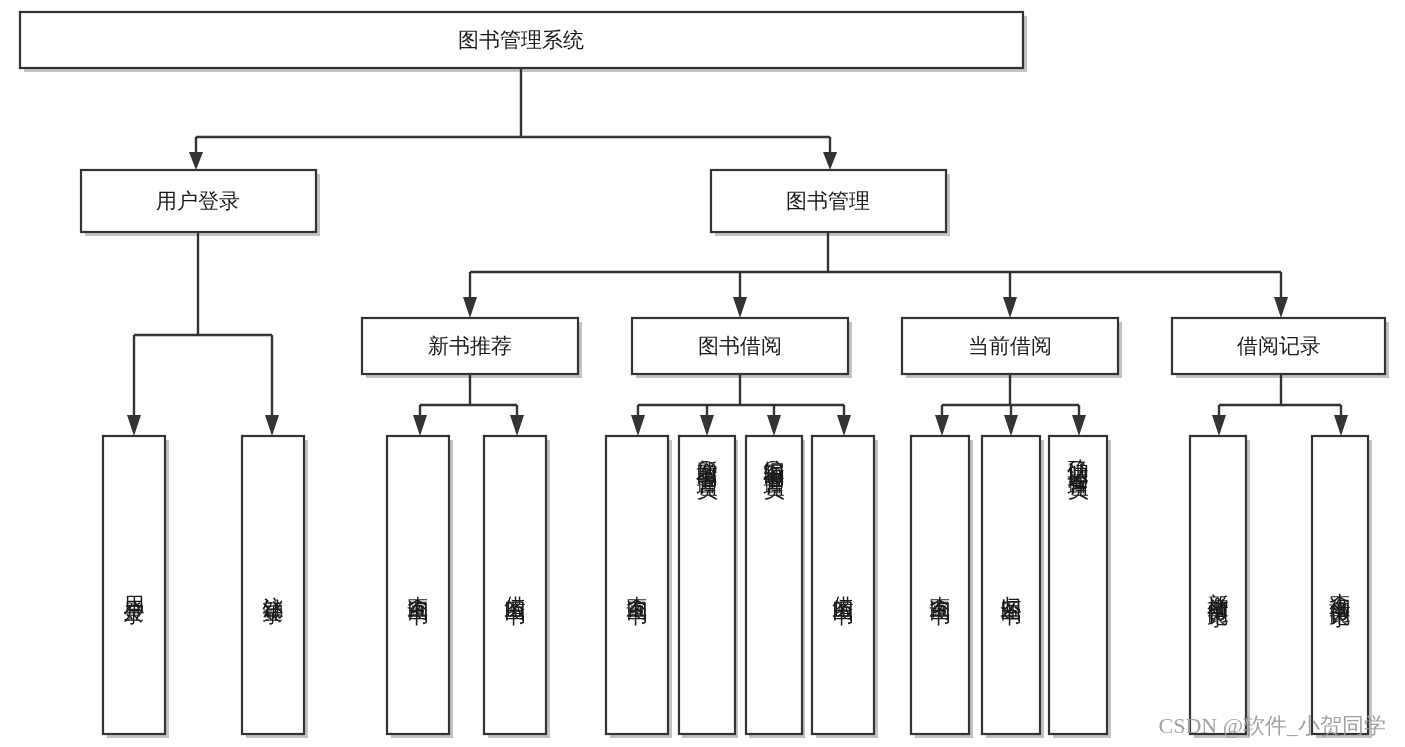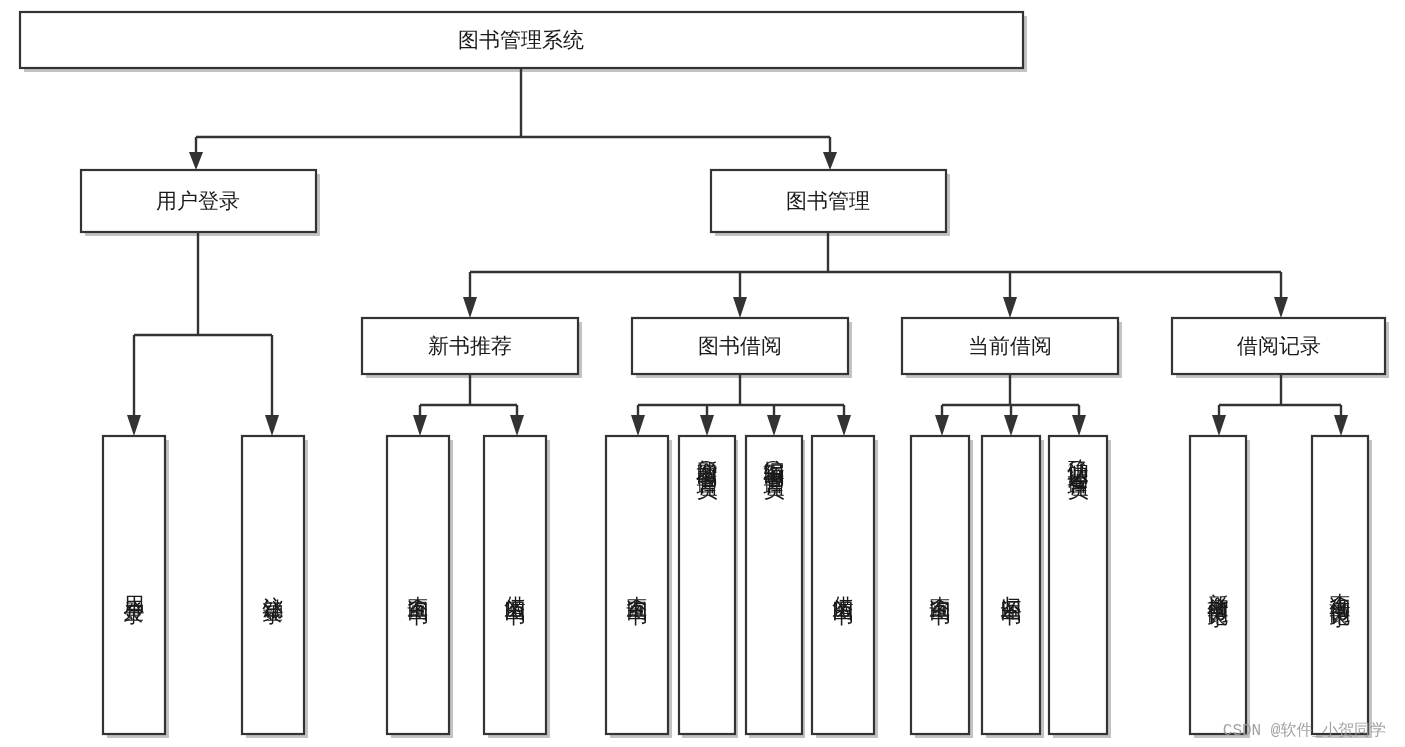--- a/index.html
+++ b/index.html
@@ -69,22 +69,22 @@
     font-size: 21px;
     line-height: 1.05;
     color: #1a1a1a;
     letter-spacing: 3px;
     white-space: nowrap;
   }
   .watermark {
     position: absolute;
     right: 8px;
     bottom: 6px;
-    font-family: Liberation Mono, monospace;
-    font-size: 16px;
+    font-family: Liberation Serif, serif;
+    font-size: 22px;
     color: #9a9a9a;
     opacity: 0.92;
     white-space: nowrap;
     pointer-events: none;
   }
 </style>
 </head>
 <body>
 
 <div id="diagram-root">

